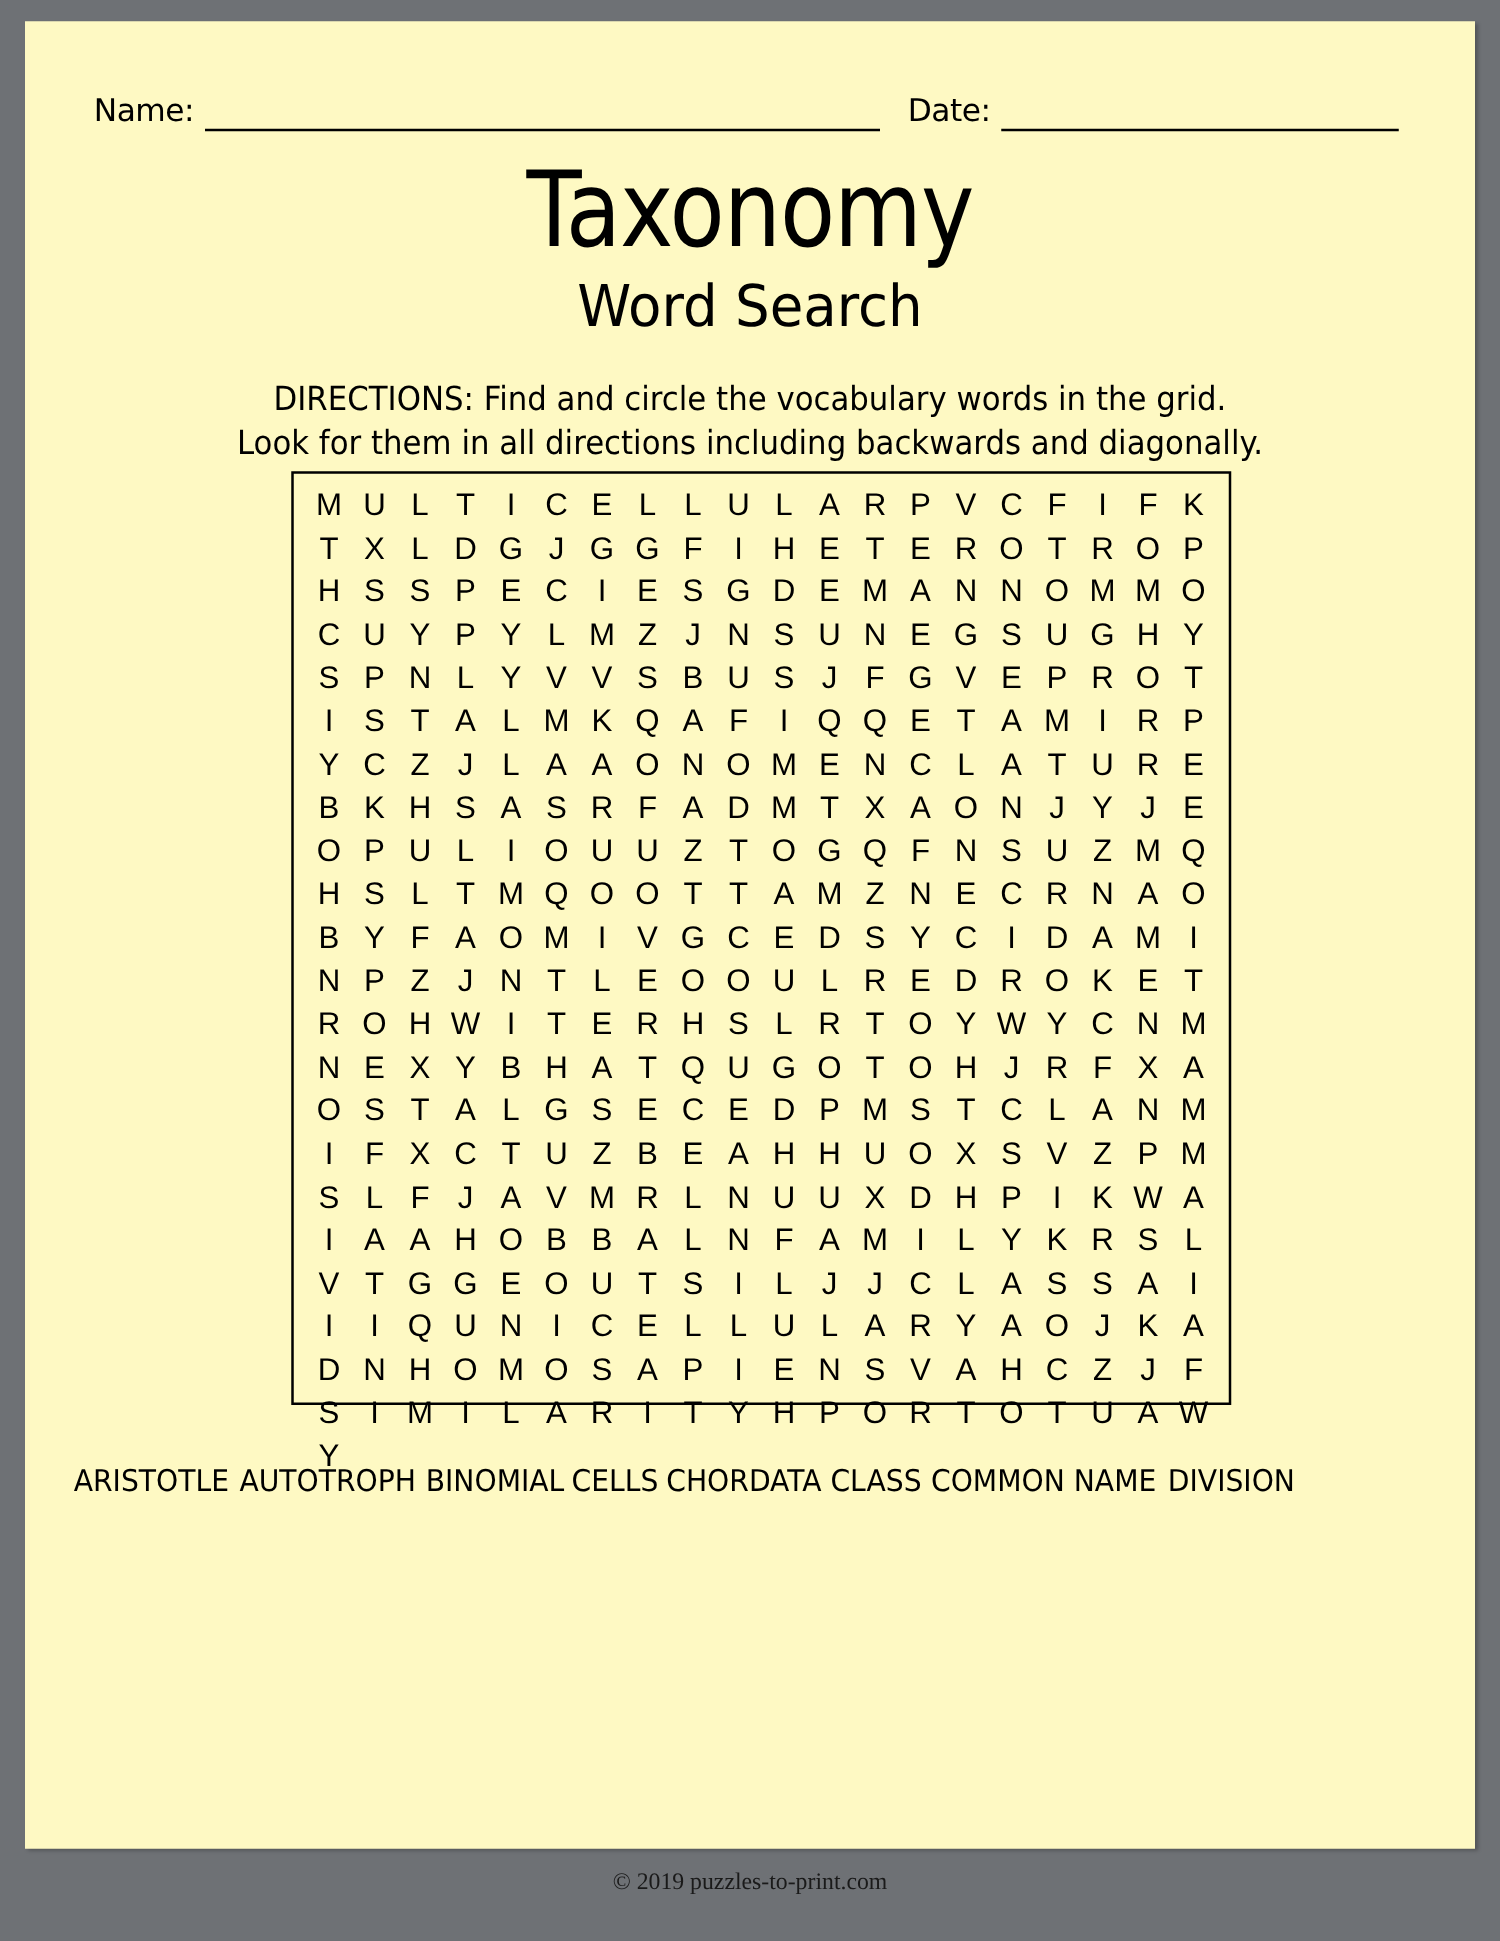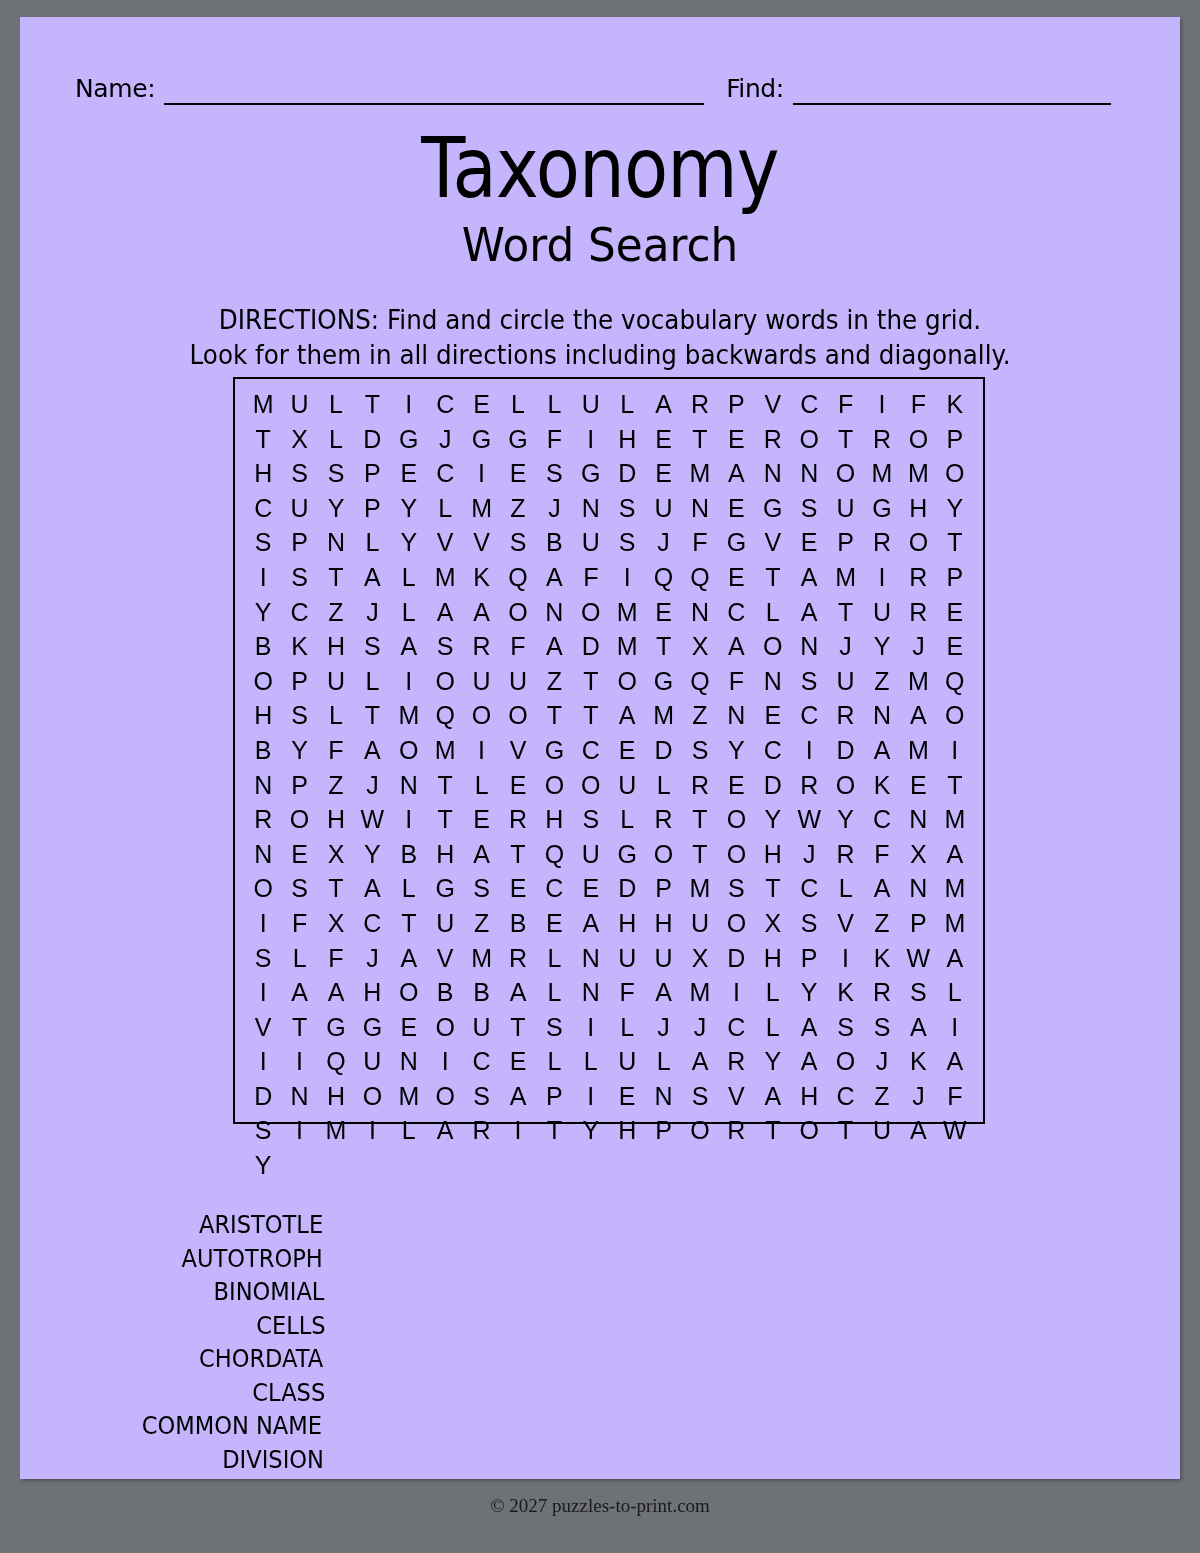--- a/index.html
+++ b/index.html
@@ -12,21 +12,21 @@
     background: #6e7175;
     font-family: "Liberation Sans", sans-serif;
     overflow: hidden;
   }
   .page {
     position: absolute;
     left: 20px;
     top: 17px;
     width: 1160px;
     height: 1462px;
-    background: #c4b5fd;
+    background: #fef9c3;
     box-shadow: 2px 2px 3px rgba(0,0,0,0.25);
   }
 
   
   .namedate {
     position: absolute;
     left: 55px;
     top: 48px;
     width: 1055px;
     height: 40px;
@@ -123,23 +123,22 @@
   .wordlist {
     position: absolute;
     left: 35px;
     top: 1152px;
     width: 1090px;
     display: grid;
     grid-template-columns: repeat(4, 1fr);
   }
   .wl-col {
     display: flex;
-    flex-direction: column;
+    flex-direction: row;
     align-items: flex-end;
-    margin-top: 40px;
   }
   .wl-word {
     font-family: "DejaVu Sans", sans-serif;
     font-size: 24px;
     line-height: 33.5px;
     color: #000;
     white-space: nowrap;
     transform: scaleX(0.94);
   }
 
@@ -157,21 +156,21 @@
 </style>
 </head>
 <body>
 
 <div class="page">
 
   <div class="namedate">
     <span class="nd-label">Name:</span>
     <span class="nd-rule rule-name"></span>
     <span class="gap-mid"></span>
-    <span class="nd-label">Find:</span>
+    <span class="nd-label">Date:</span>
     <span class="nd-rule rule-date"></span>
   </div>
 
   <div class="title">Taxonomy</div>
   <div class="subtitle">Word Search</div>
 
   <div class="directions">
     <span class="d-line">DIRECTIONS:  Find and circle the vocabulary words in the grid.</span>
     <span class="d-line">Look for them in all directions including backwards and diagonally.</span>
   </div>
@@ -628,14 +627,14 @@
         <div class="wl-word">AUTOTROPH</div>
         <div class="wl-word">BINOMIAL</div>
         <div class="wl-word">CELLS</div>
         <div class="wl-word">CHORDATA</div>
         <div class="wl-word">CLASS</div>
         <div class="wl-word">COMMON NAME</div>
         <div class="wl-word">DIVISION</div>
       </div>
     </div>
 
-  <div class="footer">© 2027 puzzles-to-print.com</div>
+  <div class="footer">© 2019 puzzles-to-print.com</div>
 </div>
 
 </body></html>

